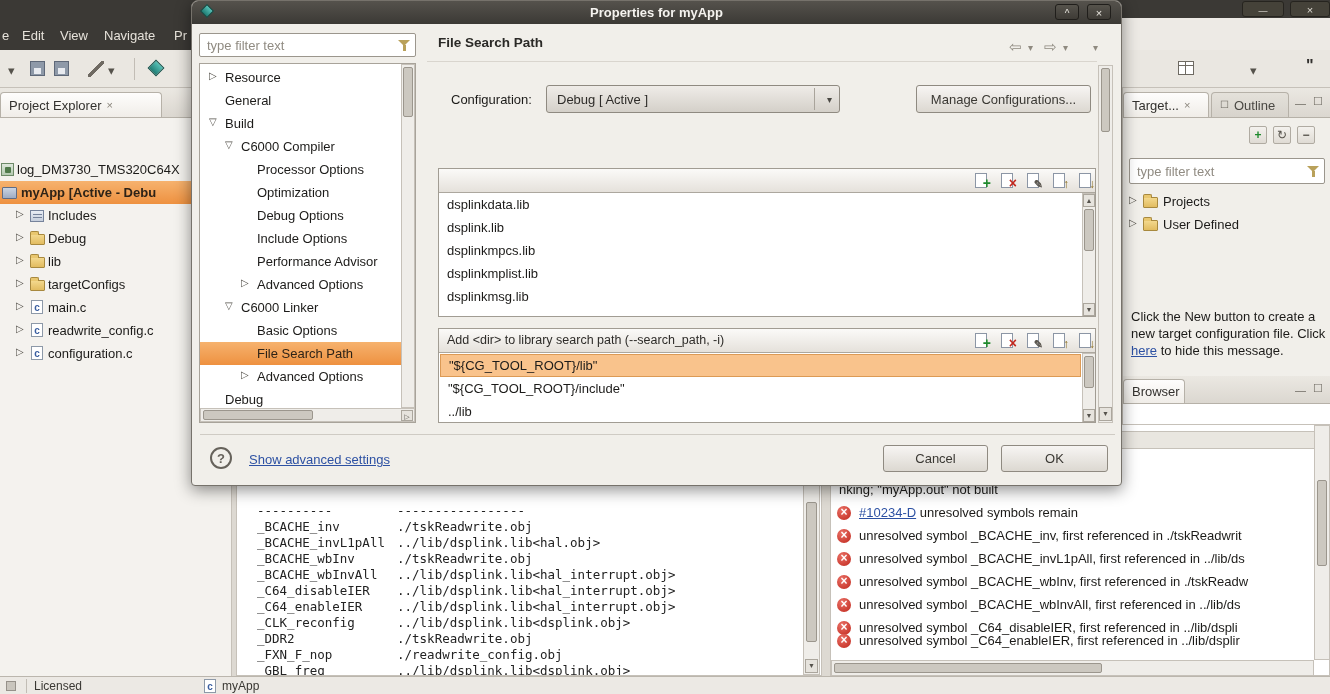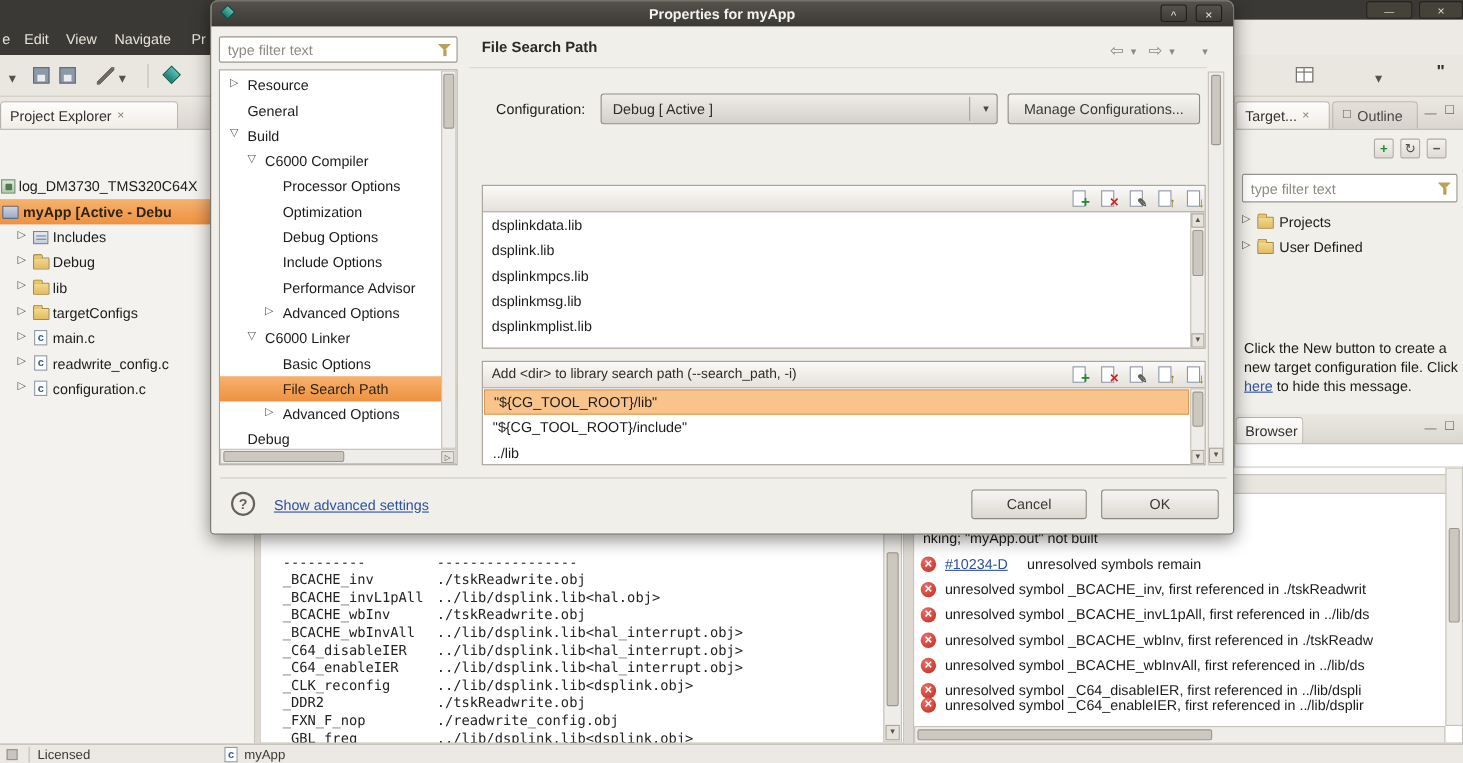--- a/index.html
+++ b/index.html
@@ -233,21 +233,21 @@
 <div class="abs" style="left:830px;top:424px;width:500px;height:252px;background:#fff;border:1px solid #C6C1B9;overflow:hidden;">
   <div class="abs" style="left:0;top:6px;width:500px;height:18px;background:#E9E6E0;border-top:1px solid #C6C1B9;border-bottom:1px solid #C6C1B9;"></div>
 
   <div class="prow" style="top:54px;">
     <span class="ptxt" style="left:8px;">nking; "myApp.out" not built</span>
   </div>
   <div class="prow" style="top:77px;">
     <span class="err-icon" style="left:6px;top:4px;"></span>
     <span class="ptxt" style="left:28px;">
       <a class="lnk" href="#">#10234-D</a>
-      <span style="margin-left:14px;text-align:center;">unresolved symbols remain</span>
+      <span style="margin-left:0;text-align:center;">unresolved symbols remain</span>
     </span>
   </div>
   <div>
 
       <div class="prow gen" style="top: 100px;">
         <span class="err-icon" style="left:6px;top:4px;"></span>
         <span class="ptxt">unresolved symbol _BCACHE_inv, first referenced in ./tskReadwrit</span>
       </div>
 
       <div class="prow gen" style="top: 123px;">
@@ -425,21 +425,21 @@
 
   <span class="abs" style="left:246px;top:34px;font-weight:bold;font-size:13.5px;color:#2B2A27;">File Search Path</span>
   <span class="gl gl-back abs" style="left:817px;top:38px;color:#8F8A80;font-size:15px;"></span>
   <span class="gl gl-caret abs" style="left:836px;top:42px;color:#8F8A80;font-size:10px;"></span>
   <span class="gl gl-fwd abs" style="left:852px;top:38px;color:#8F8A80;font-size:15px;"></span>
   <span class="gl gl-caret abs" style="left:871px;top:42px;color:#8F8A80;font-size:10px;"></span>
   <span class="gl gl-caret abs" style="left:901px;top:42px;color:#8F8A80;font-size:10px;"></span>
   <div class="abs" style="left:235px;top:60px;width:670px;height:1px;background:#D9D5CE;"></div>
 
   <span class="abs" style="left:259px;top:91px;">Configuration:</span>
-  <div class="abs" style="left:354px;top:84px;width:361px;height:28px;background:linear-gradient(#EFECE8,#D4D0C9);border:1px solid #8F8A81;border-radius:3px;">
+  <div class="abs" style="left:354px;top:84px;width:294px;height:28px;background:linear-gradient(#EFECE8,#D4D0C9);border:1px solid #8F8A81;border-radius:3px;">
     <span class="abs" style="left:10px;top:6px;color:#2E2C29;">Debug  [ Active ]</span>
     <span class="abs" style="right:24px;top:2px;width:1px;height:22px;background:#A9A49B;"></span>
     <span class="gl gl-caret abs" style="right:7px;top:9px;color:#4A4843;font-size:10px;"></span>
   </div>
   <button class="btn abs" style="left:724px;top:84px;width:175px;height:28px;">Manage Configurations...</button>
 
   <div class="secbox" style="left:246px;top:167px;width:658px;height:149px;">
     <div class="sechdr">
       <span class="licon add" style="left:534px;top:3px;"></span>
       <span class="licon del" style="left:560px;top:3px;"></span>
@@ -448,23 +448,23 @@
       <span class="licon mvdn" style="left:638px;top:3px;"></span>
     </div>
     <div class="abs" style="left:0;top:24px;width:643px;height:125px;">
 
         <div style="height:23px;padding:4px 0 0 8px;white-space:nowrap;">dsplinkdata.lib</div>
 
         <div style="height:23px;padding:4px 0 0 8px;white-space:nowrap;">dsplink.lib</div>
 
         <div style="height:23px;padding:4px 0 0 8px;white-space:nowrap;">dsplinkmpcs.lib</div>
 
+        <div style="height:23px;padding:4px 0 0 8px;white-space:nowrap;">dsplinkmplist.lib</div>
+
         <div style="height:23px;padding:4px 0 0 8px;white-space:nowrap;">dsplinkmsg.lib</div>
-
-        <div style="height:23px;padding:4px 0 0 8px;white-space:nowrap;">dsplinkmplist.lib</div>
       </div>
     <div class="track abs" style="left:643px;top:24px;width:14px;height:124px;">
       <div class="sbbtn gl gl-triup" style="left:0;top:0;width:12px;height:13px;"></div>
       <div class="thumb" style="left:1px;top:15px;width:10px;height:42px;"></div>
       <div class="sbbtn gl gl-tridn" style="left:0;bottom:0;width:12px;height:13px;"></div>
     </div>
   </div>
 
   <div class="secbox" style="left:246px;top:327px;width:658px;height:95px;">
     <div class="sechdr">

